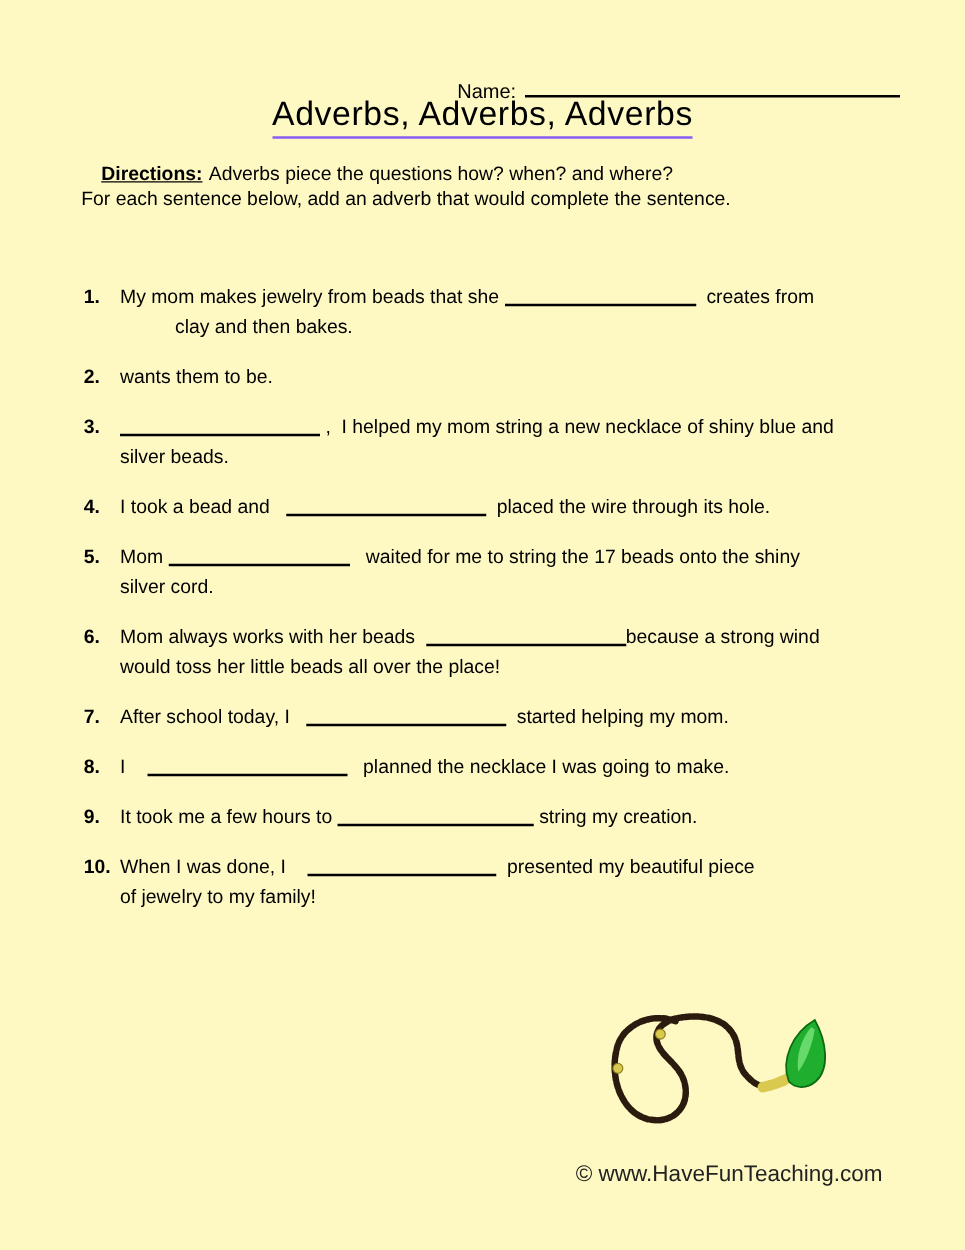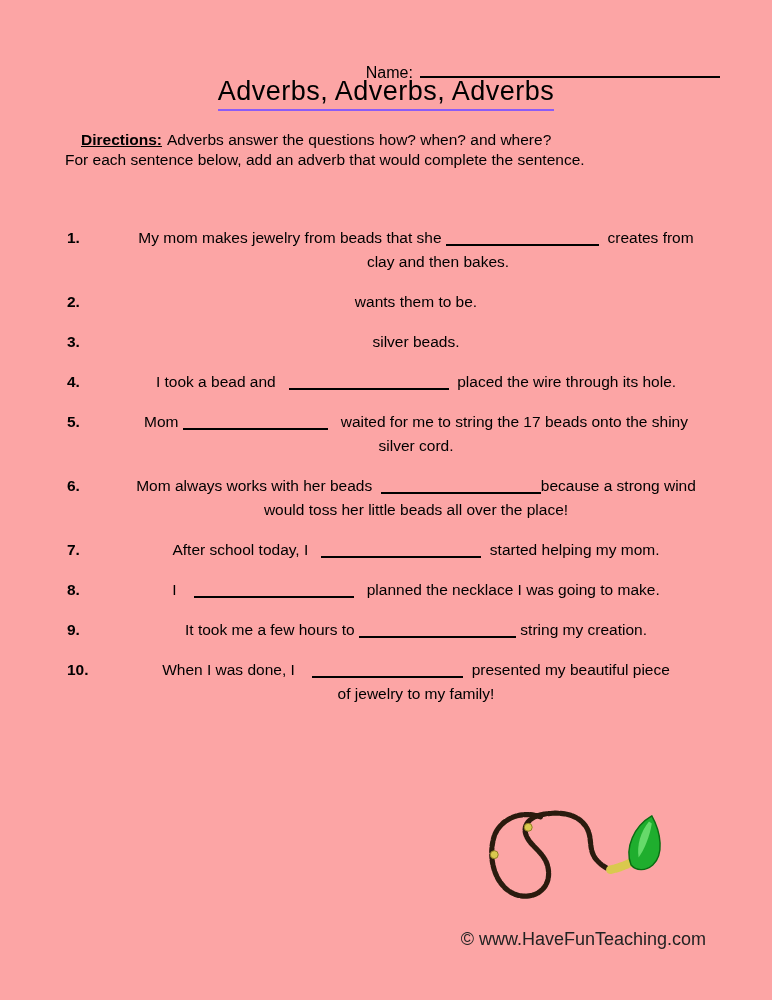--- a/index.html
+++ b/index.html
@@ -1,19 +1,19 @@
 <!DOCTYPE html>
 <html><head>
 <meta charset="utf-8">
 <style>
   html, body { margin:0; padding:0; background:#ffffff; }
   .page {
     position:relative;
     width:772px; height:1000px;
-    background:#fca5a5;
+    background:#fef9c3;
     font-family:"Liberation Sans", sans-serif;
     color:#000;
     overflow:hidden;
   }
 
   
   .name-row { position:absolute; top:43px; left:348px; font-size:16px; white-space:pre; }
   .name-label { display:inline-block; }
   .name-line {
     display:inline-block; width:300px; height:15px;
@@ -30,21 +30,21 @@
 
   
   .directions { position:absolute; top:130px; left:65px; right:60px;
     font-size:15.5px; line-height:19.5px; }
   .dir-label { font-weight:700; text-decoration:underline; margin-right:5px;margin-left:16px; }
 
   
   .questions { position:absolute; top:226px; left:67px; right:36px; }
   .q { display:flex; margin-bottom:16px; }
   .qnum { width:29px; flex:none; font-weight:700; font-size:15.5px; line-height:24px; }
-  .qbody { flex:1; min-width:0;text-align:center; }
+  .qbody { flex:1; min-width:0; }
   .qline { white-space:pre; font-size:15.5px; line-height:24px; height:24px; }
   .q .qline + .qline { margin-top:0; }
   .q.tight .qline + .qline { margin-top:0;margin-left:44px; }
   .blank {
     display:inline-block; height:14px; position:relative; top:3px;
     border-bottom:2px solid #000;
   }
 
   
   .necklace { position:absolute; left:482px; top:806px; width:200px; height:102px; }
@@ -59,41 +59,42 @@
 
   <div class="name-row">
     <span class="name-label">Name:</span><span class="name-line"></span>
   </div>
 
   <div class="title-wrap">
     <span class="title">Adverbs, Adverbs, Adverbs</span>
   </div>
 
   <div class="directions">
-    <span class="dir-label">Directions:</span><span>Adverbs answer the questions how? when? and where?</span><br>
+    <span class="dir-label">Directions:</span><span>Adverbs piece the questions how? when? and where?</span><br>
     <span>For each sentence below, add an adverb that would complete the sentence.</span>
   </div>
 
   <div class="questions" id="questions">
       <div class="q tight">
         <span class="qnum">1.</span>
         <div class="qbody">
           <div class="qline"><span class="qtext">My mom makes jewelry from beads that she </span><span class="blank" style="width: 153px;"></span><span class="qtext">  creates from</span></div>
           <div class="qline"><span class="qtext">clay and then bakes.</span></div>
         </div>
       </div>
       <div class="q">
         <span class="qnum">2.</span>
         <div class="qbody">
           <div class="qline"><span class="qtext">wants them to be.</span></div>
         </div>
       </div>
       <div class="q">
         <span class="qnum">3.</span>
         <div class="qbody">
+          <div class="qline"><span class="blank" style="width: 160px;"></span><span class="qtext"> ,  I helped my mom string a new necklace of shiny blue and</span></div>
           <div class="qline"><span class="qtext">silver beads.</span></div>
         </div>
       </div>
       <div class="q">
         <span class="qnum">4.</span>
         <div class="qbody">
           <div class="qline"><span class="qtext">I took a bead and   </span><span class="blank" style="width: 160px;"></span><span class="qtext">  placed the wire through its hole.</span></div>
         </div>
       </div>
       <div class="q">

